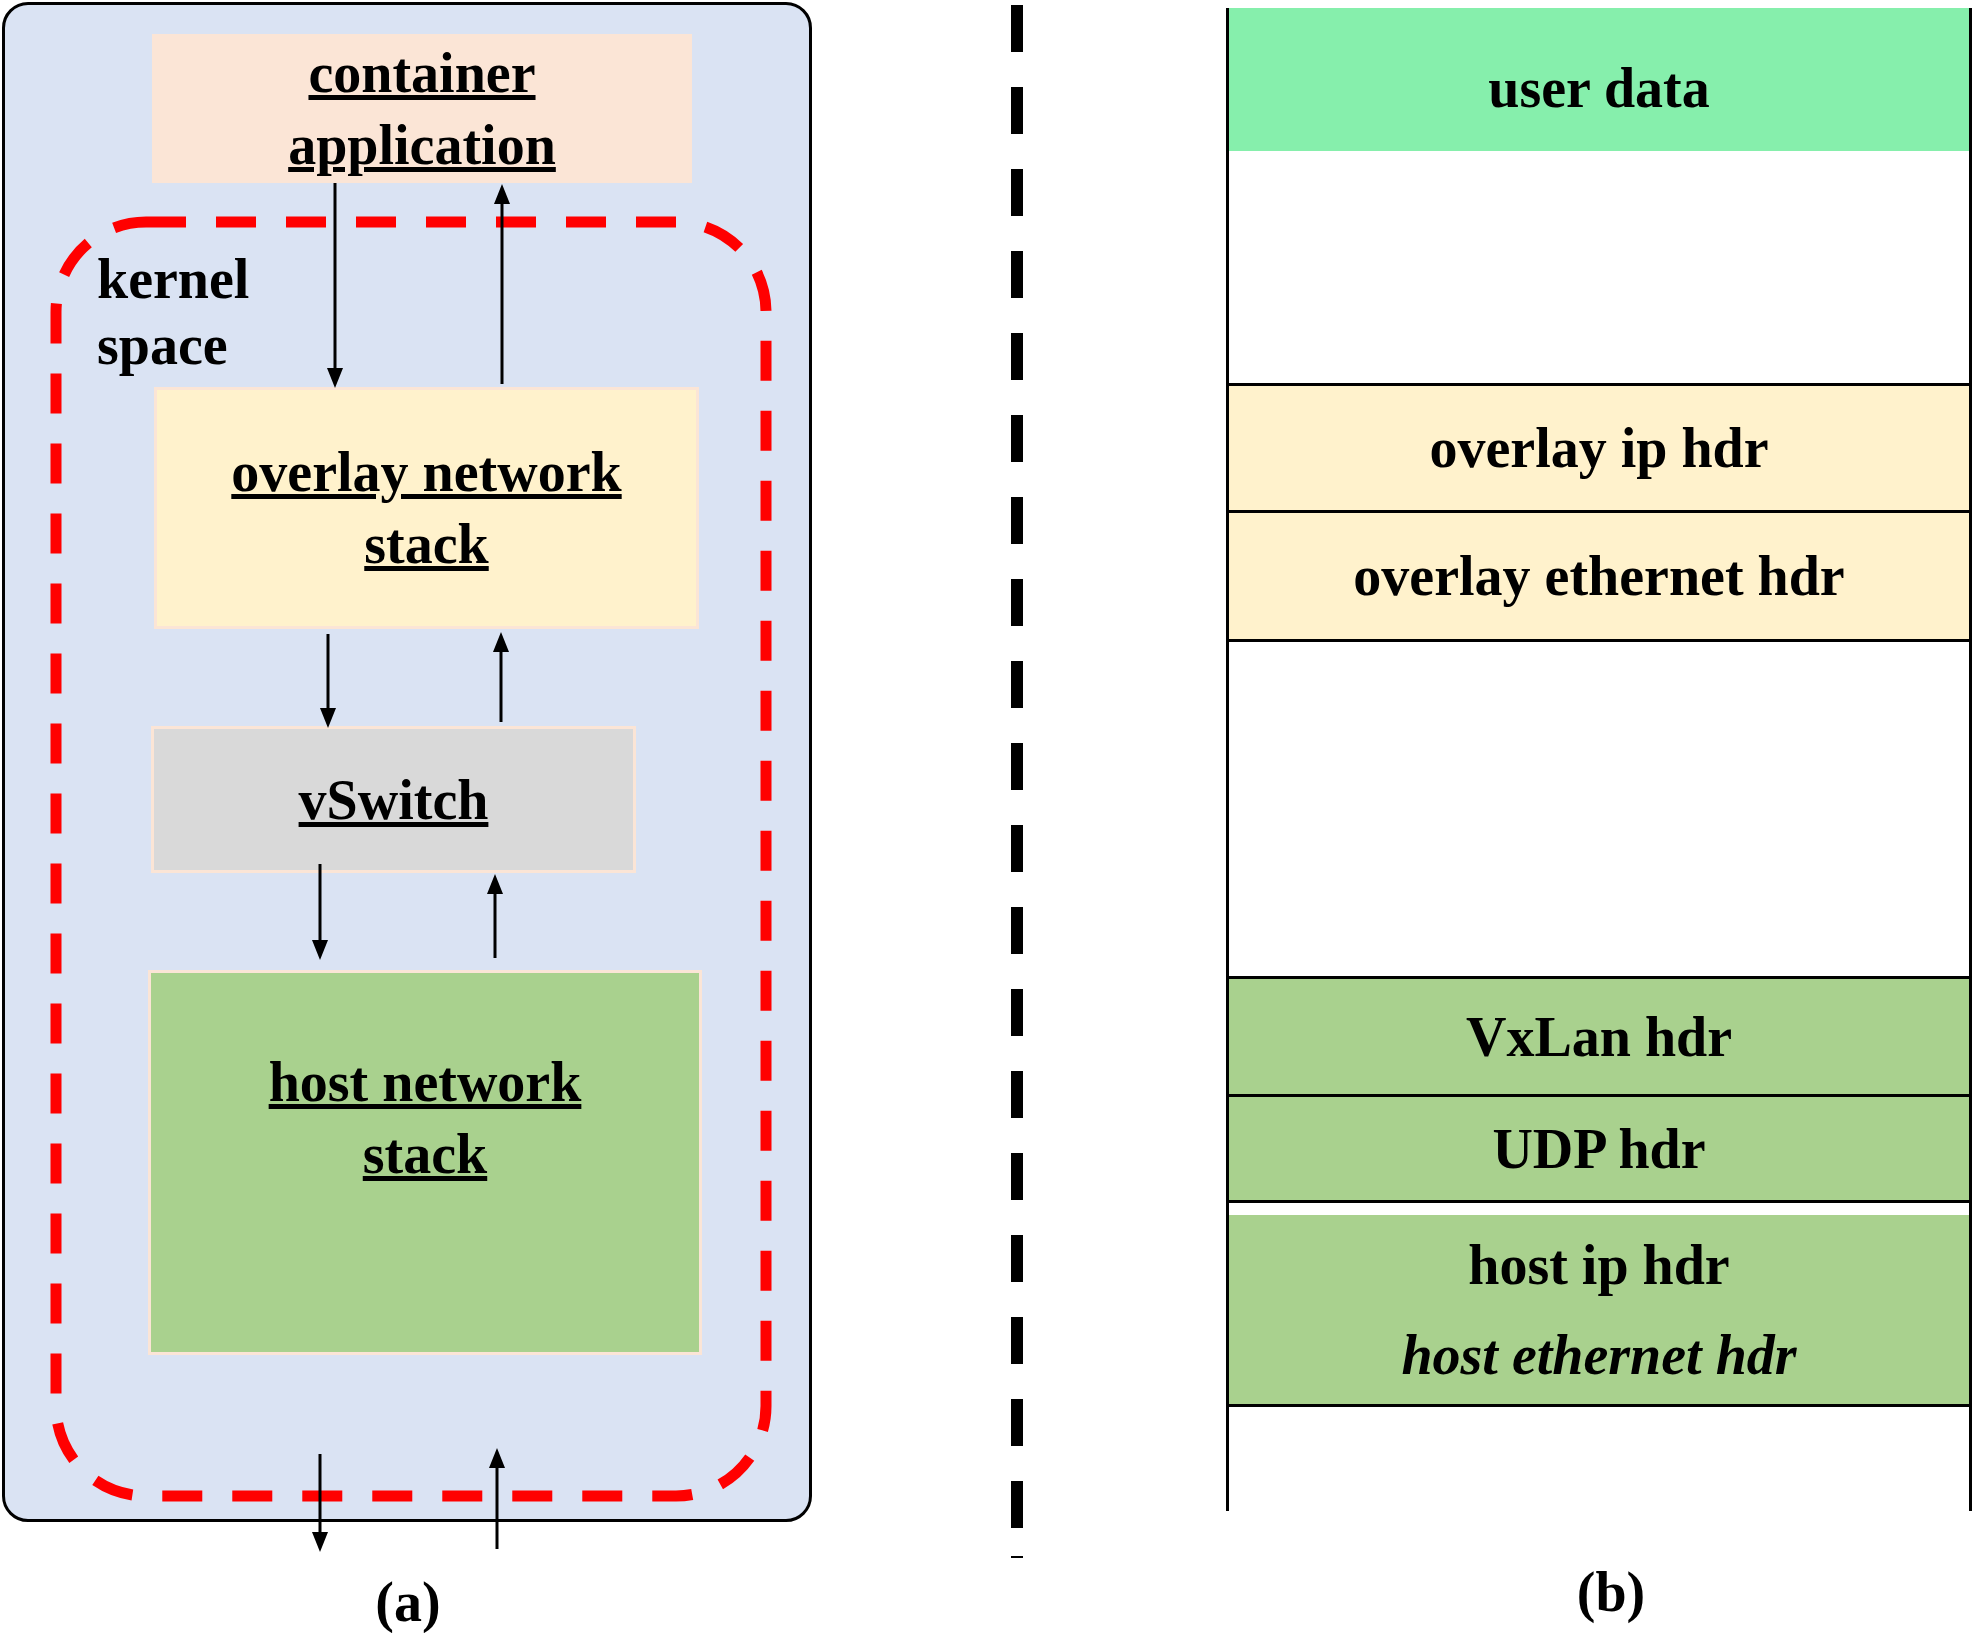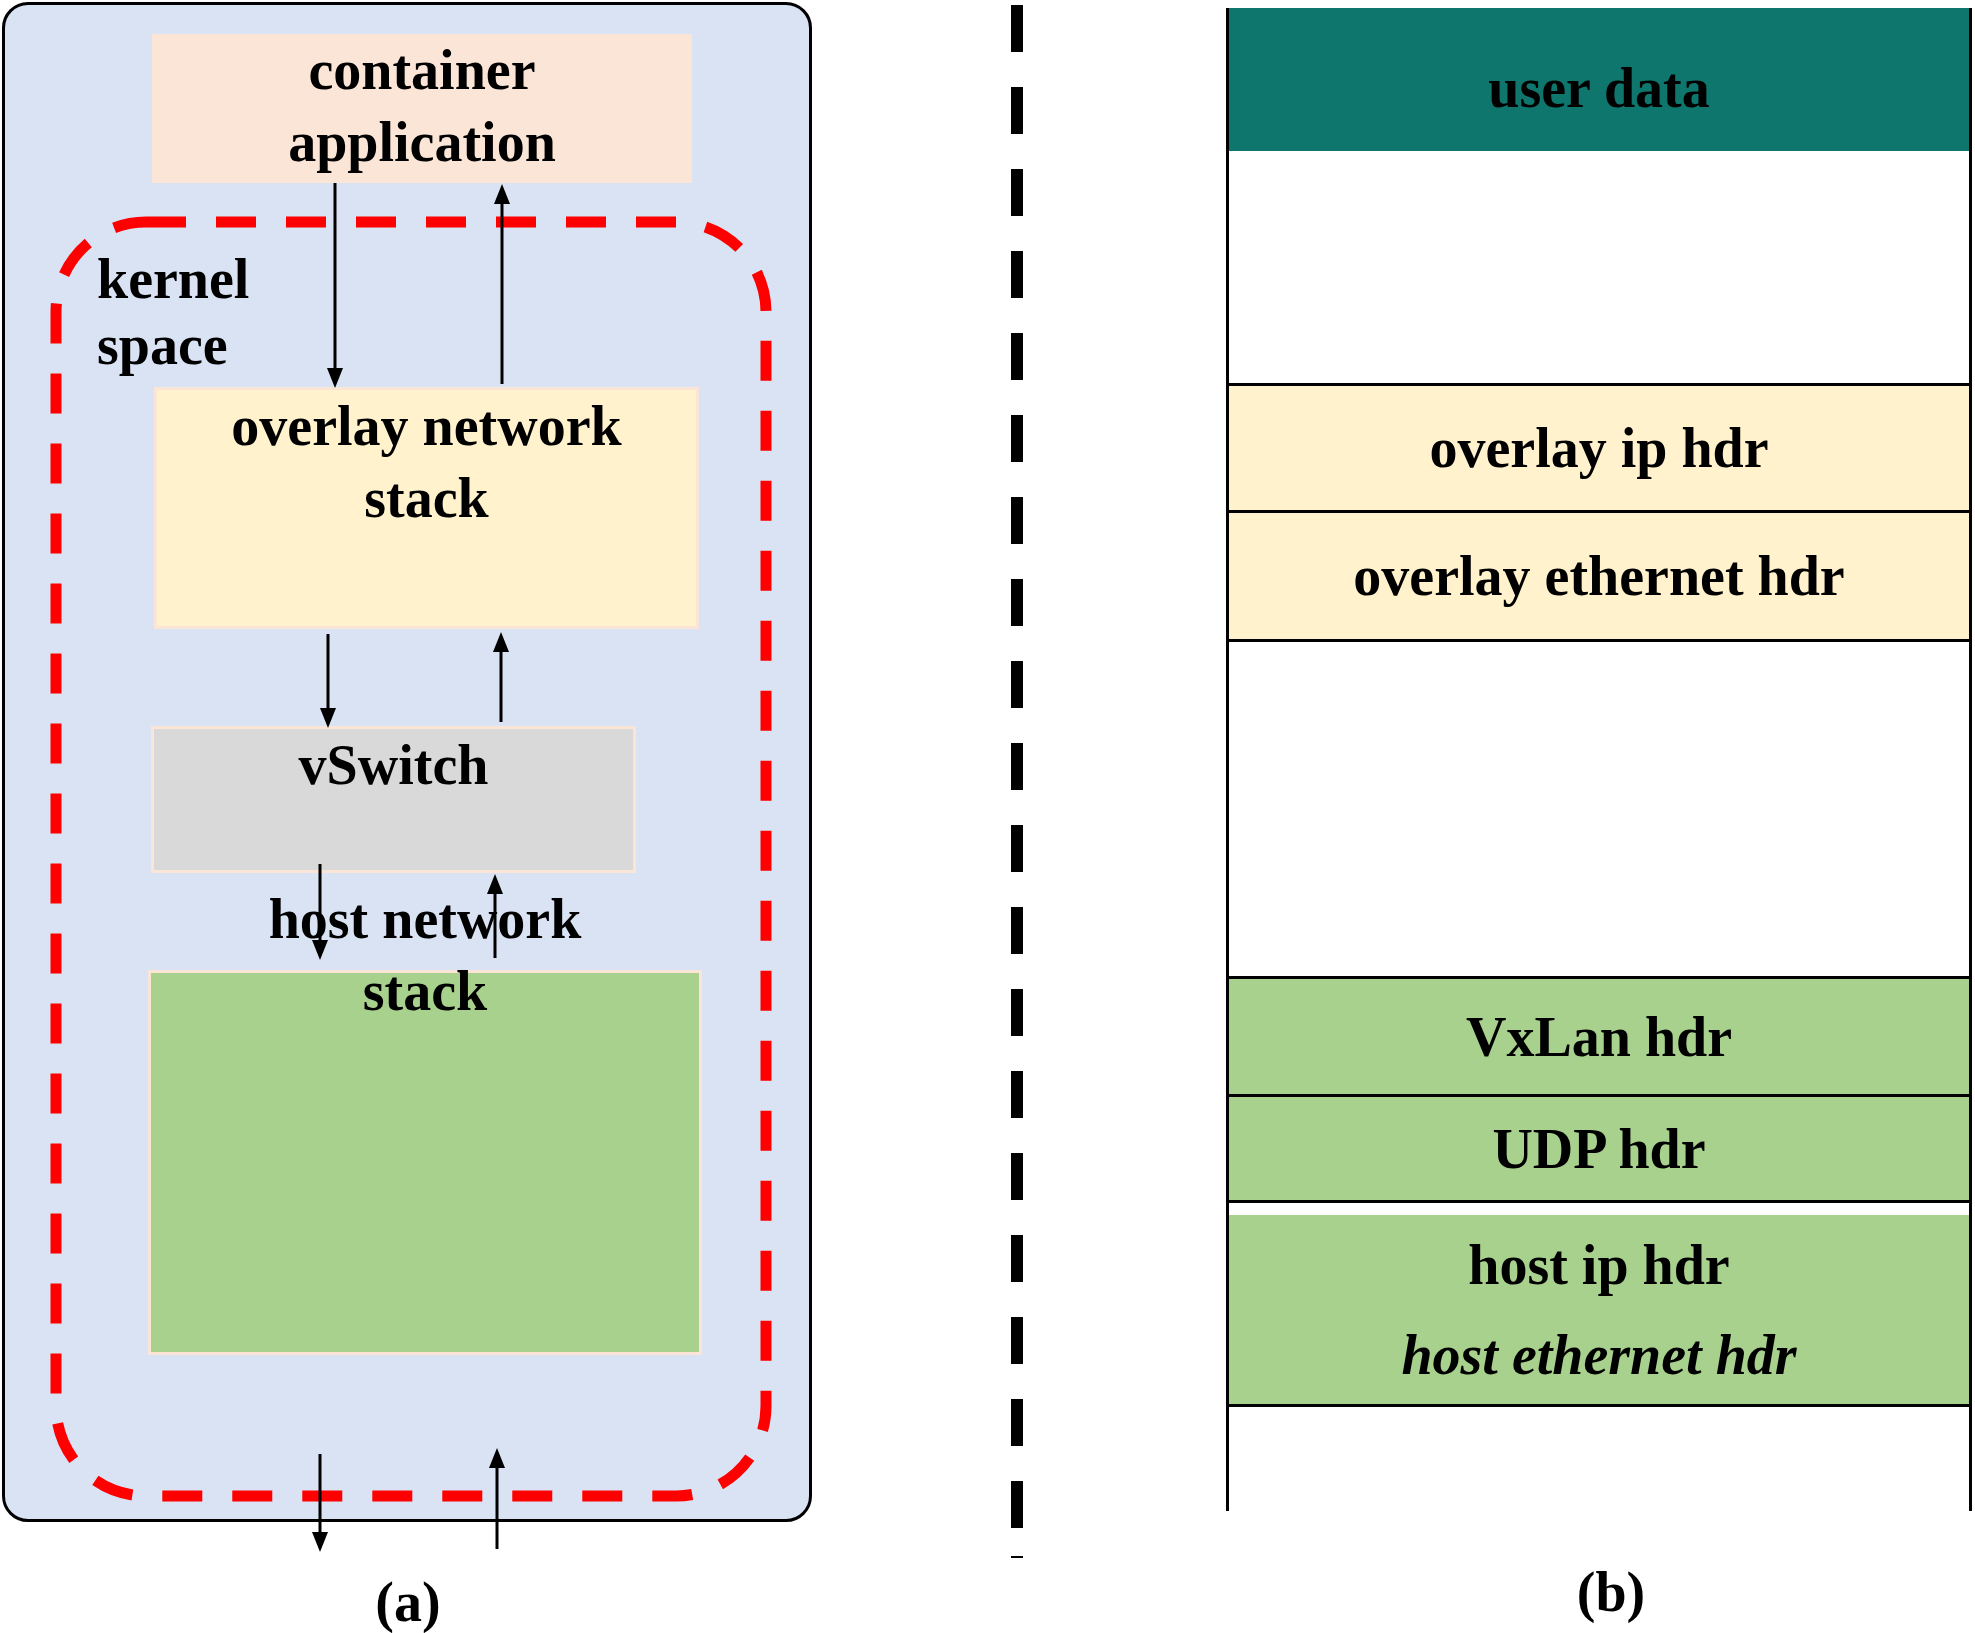--- a/index.html
+++ b/index.html
@@ -2,21 +2,21 @@
 <html><head>
 <meta charset="utf-8">
 <style>
   html, body { margin: 0; padding: 0; background: #ffffff; }
   body { width: 1975px; height: 1633px; position: relative; overflow: hidden;
          font-family: "Liberation Serif", "DejaVu Serif", serif; }
   .abs { position: absolute; }
   .lbl { font-weight: bold; color: #000; text-align: center; font-size: 56px; line-height: 72px; }
   .panel { left: 2px; top: 2px; width: 810px; height: 1520px; background: #DAE3F3;
            border: 3px solid #000; border-radius: 26px; box-sizing: border-box; }
-  .box { box-sizing: border-box; display: flex; align-items: center; flex-direction: column; }
+  .box { box-sizing: border-box; display: flex; align-items: center; justify-content: center; flex-direction: column; text-decoration: underline; }
   .container-box { left: 152px; top: 34px; width: 540px; height: 149px; background: #FBE5D6; }
   .overlay-box { left: 154px; top: 387px; width: 545px; height: 242px; background: #FFF2CC; border: 3px solid #FBE5D6; }
   .vswitch-box { left: 151px; top: 726px; width: 485px; height: 147px; background: #D9D9D9; border: 3px solid #FBE5D6; }
   .host-box { left: 148px; top: 970px; width: 554px; height: 385px; background: #A9D18E; border: 3px solid #FBE5D6; }
   .kernel-label { left: 97px; top: 246px; text-align: left; font-size: 56px; line-height: 66px; }
   .caption { font-size: 56px; }
   .pkt { left: 1226px; top: 8px; width: 746px; height: 1503px; border: 3px solid #000;
          box-sizing: border-box; background: #fff; }
   .row { position: absolute; left: 0; right: 0; box-sizing: border-box; border-bottom: 3px solid #000;
          display: flex; align-items: center; justify-content: center; font-weight: bold; font-size: 56px; }
@@ -96,21 +96,21 @@
   </g>
   <g>
     <line x1="497" y1="1549" x2="497" y2="1464" stroke="#000" stroke-width="3"></line>
     <path d="M489,1468 L505,1468 L497,1448 Z" fill="#000"></path>
   </g>
 </svg>
 
 <div class="abs lbl caption" style="left:308px; top:1566px; width:200px;">(a)</div>
 
 <div class="abs pkt" id="pkt">
-    <div class="row" style="top: -3px; height: 162px; background: #0f766e;">
+    <div class="row" style="top: -3px; height: 162px; background: #86efac;">
       <span>user data</span>
     </div>
     <div class="row" style="top: 140px; height: 235px; background: rgb(255, 255, 255);">
       <span></span>
     </div>
     <div class="row" style="top: 375px; height: 127px; background: rgb(255, 242, 204);">
       <span>overlay ip hdr</span>
     </div>
     <div class="row" style="top: 502px; height: 129px; background: rgb(255, 242, 204);">
       <span>overlay ethernet hdr</span>

